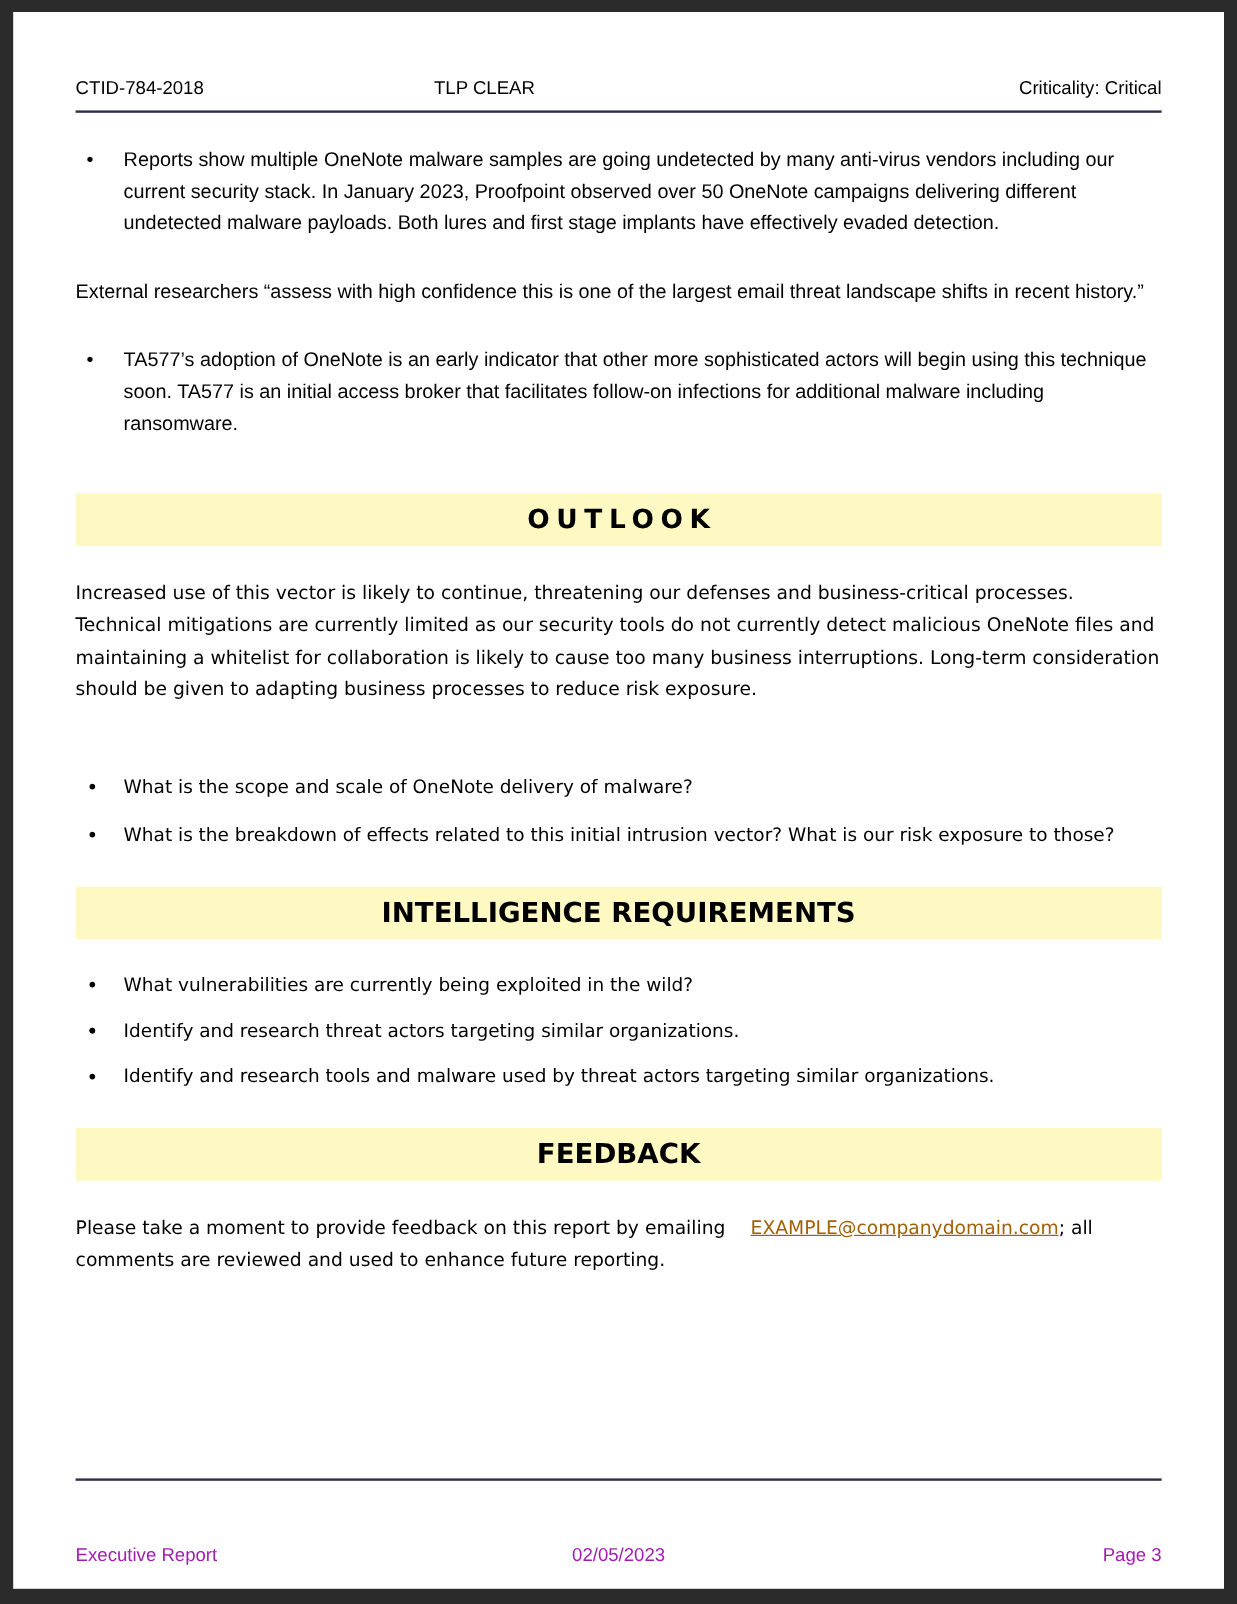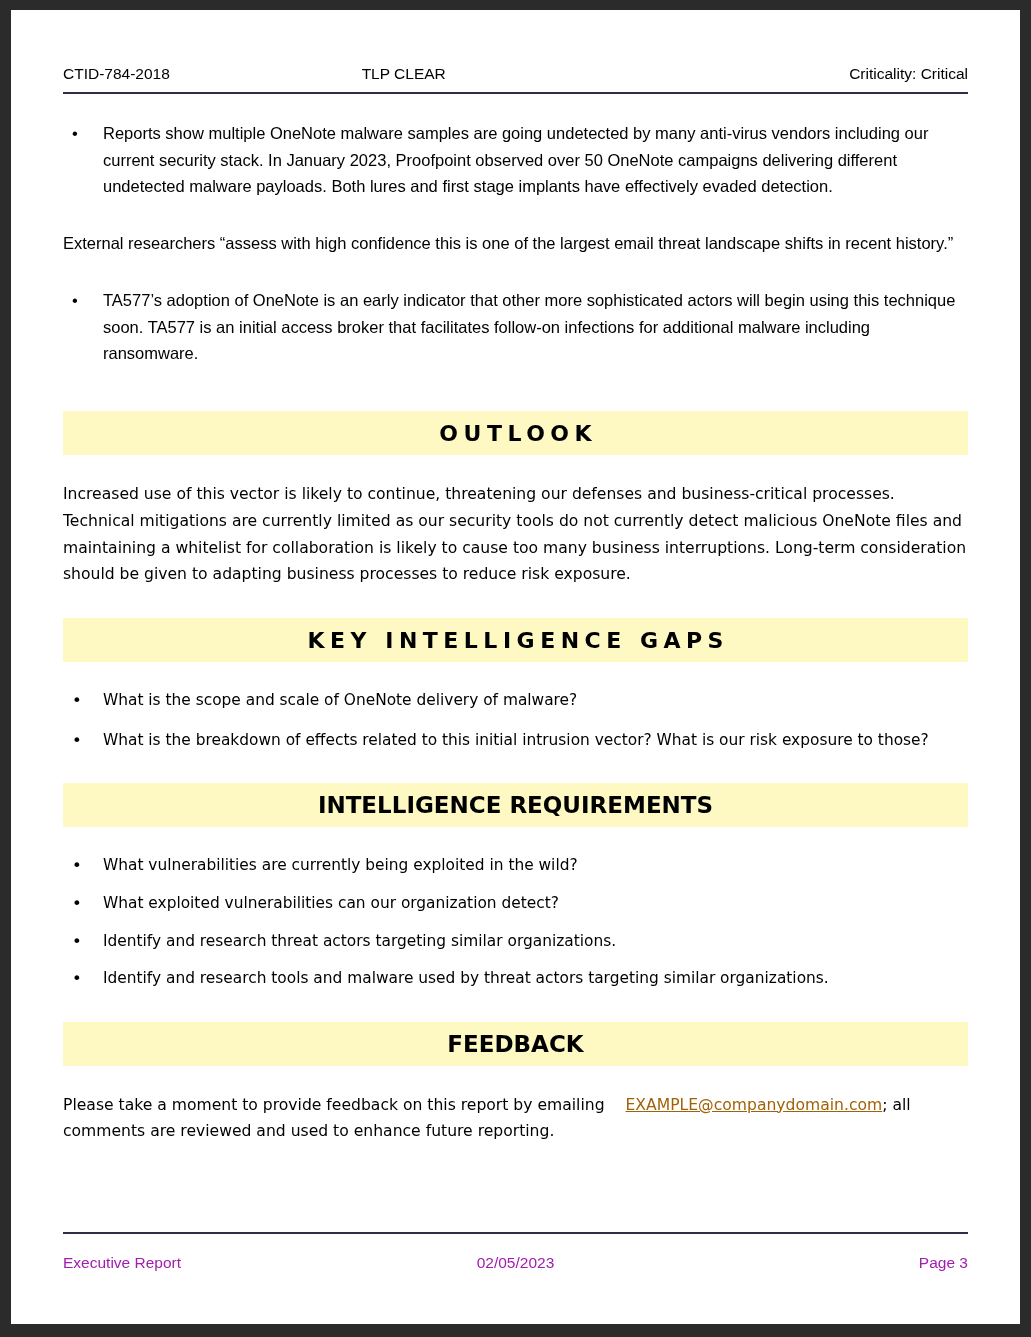--- a/index.html
+++ b/index.html
@@ -132,21 +132,21 @@
   .doc-footer {
     display: flex;
     justify-content: space-between;
     align-items: baseline;
     font-size: 15.5px;
     color: #a21caf;
     margin-top: 20px;
   }
   .doc-footer .ft-left { width: 33%; text-align: left; }
   .doc-footer .ft-center { width: 34%; text-align: center; }
-  .doc-footer .ft-right { width: 33%; text-align: right; }
+  .doc-footer .ft-right { width: 33%; text-align: right; margin-top: 34px; }
 </style>
 </head>
 <body>
 
 <div class="page-frame">
   <div class="page">
 
     <div class="content">
 
       <div class="doc-header">
@@ -181,21 +181,20 @@
       <div class="gap-44"></div>
 
       <div class="section-bar spaced">OUTLOOK</div>
 
       <div class="gap-26"></div>
 
       <p class="para para-wide">Increased use of this vector is likely to continue, threatening our defenses and business-critical processes. Technical mitigations are currently limited as our security tools do not currently detect malicious OneNote files and maintaining a whitelist for collaboration is likely to cause too many business interruptions. Long-term consideration should be given to adapting business processes to reduce risk exposure.</p>
 
       <div class="gap-30"></div>
 
-      <div class="section-bar spaced">KEY INTELLIGENCE GAPS</div>
 
       <div class="gap-26"></div>
 
       <ul class="bullet-list">
         <li class="bullet-item wide">
           <span class="dot">•</span>
           <span>What is the scope and scale of OneNote delivery of malware?</span>
         </li>
         <li class="bullet-item wide" style="margin-top:14px;">
           <span class="dot">•</span>
@@ -209,21 +208,20 @@
 
       <div class="gap-26"></div>
 
       <ul class="bullet-list">
         <li class="bullet-item wide">
           <span class="dot">•</span>
           <span>What vulnerabilities are currently being exploited in the wild?</span>
         </li>
         <li class="bullet-item wide" style="margin-top:12px;">
           <span class="dot">•</span>
-          <span>What exploited vulnerabilities can our organization detect?</span>
         </li>
         <li class="bullet-item wide" style="margin-top:12px;">
           <span class="dot">•</span>
           <span>Identify and research threat actors targeting similar organizations.</span>
         </li>
         <li class="bullet-item wide" style="margin-top:12px;">
           <span class="dot">•</span>
           <span>Identify and research tools and malware used by threat actors targeting similar organizations.</span>
         </li>
       </ul>

